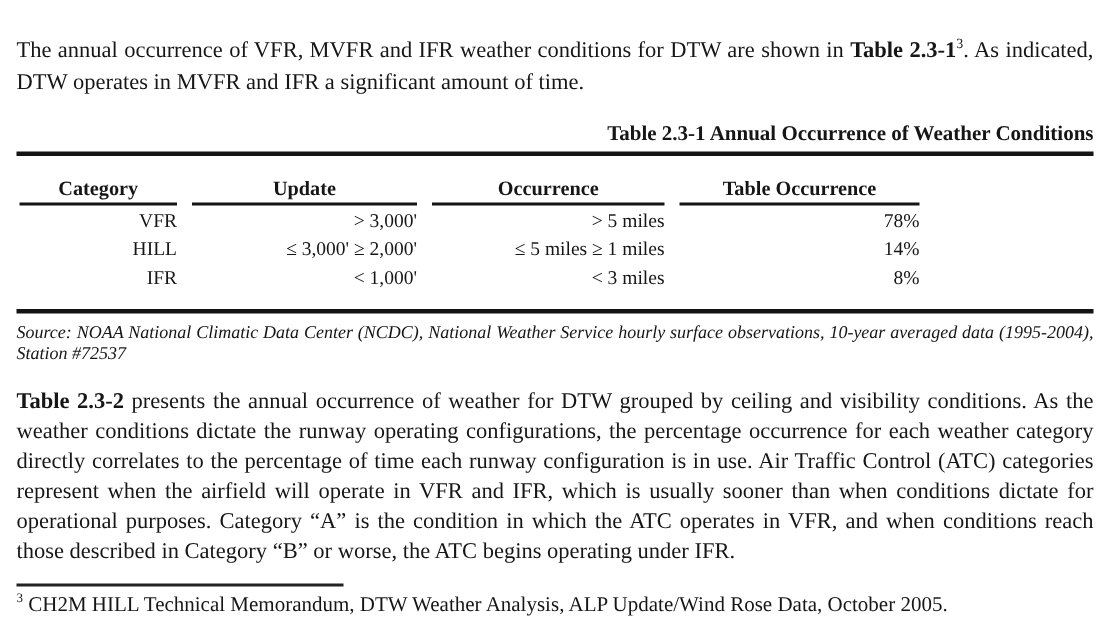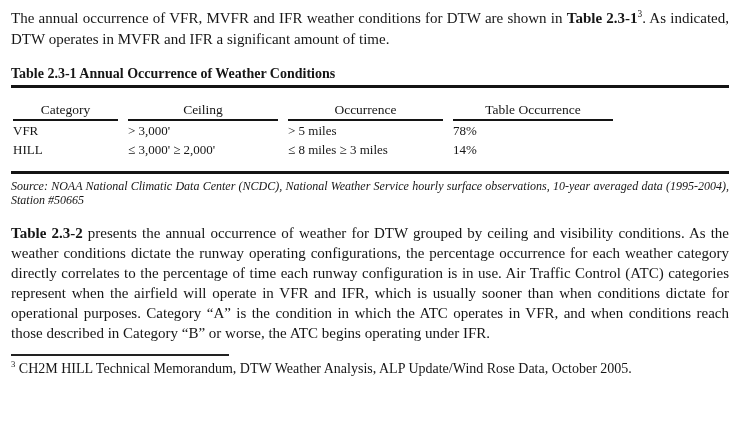--- a/index.html
+++ b/index.html
@@ -3,60 +3,61 @@
 <meta charset="utf-8">
 <style>
   * { margin: 0; padding: 0; box-sizing: border-box; }
   html, body {
     width: 740px; height: 422px;
     background: #ffffff;
     font-family: "Liberation Serif", serif;
     color: #161616;
     overflow: hidden;
   }
-  .page { width: 740px; height: 306px; padding: 8px 11px 0 11px; }
+  .page { width: 740px; height: 306px; padding: 24px 11px 0 11px; }
 
   .para {
     font-size: 15px;
     line-height: 21px;
     text-align: justify;
   }
   .para b { font-weight: bold; }
   sup { font-size: 0.62em; vertical-align: super; line-height: 0; }
 
   .caption {
     font-size: 14px;
     font-weight: bold;
     margin-top: 16px;
+    text-align: right;
   }
   .thick-rule {
     height: 3px;
     background: #141414;
     margin-top: 3px;
   }
   .thick-rule.below-table { margin-top: 12px; }
 
   table.wx-table {
     table-layout: fixed;
     border-collapse: separate;
     border-spacing: 10px 0;
     margin: 10px 0 0 -8px;
   }
   table.wx-table th {
     font-size: 13.5px;
-    font-weight: normal;
+    font-weight: bold;
     text-align: center;
     vertical-align: bottom;
     height: 23px;
     padding-bottom: 1px;
     border-bottom: 2px solid #141414;
   }
   table.wx-table td {
     font-size: 13px;
-    text-align: left;
+    text-align: right;
     vertical-align: middle;
     height: 19px;
   }
 
   .source {
     font-style: italic;
     font-size: 12px;
     line-height: 14px;
     margin-top: 5px;
     text-align: justify;
@@ -92,43 +93,49 @@
   <table class="wx-table">
     <colgroup>
       <col style="width:105px">
       <col style="width:150px">
       <col style="width:155px">
       <col style="width:160px">
     </colgroup>
     <thead>
       <tr>
         <th>Category</th>
-        <th>Ceiling</th>
+        <th>Update</th>
         <th>Occurrence</th>
         <th>Table Occurrence</th>
       </tr>
     </thead>
     <tbody>
       <tr>
         <td>VFR</td>
         <td>&gt; 3,000'</td>
         <td>&gt; 5 miles</td>
         <td>78%</td>
       </tr>
       <tr>
         <td>HILL</td>
         <td>≤ 3,000' ≥ 2,000'</td>
-        <td>≤ 8 miles ≥ 3 miles</td>
+        <td>≤ 5 miles ≥ 1 miles</td>
         <td>14%</td>
+      </tr>
+      <tr>
+        <td>IFR</td>
+        <td>&lt; 1,000'</td>
+        <td>&lt; 3 miles</td>
+        <td>8%</td>
       </tr>
     </tbody>
   </table>
 
   <div class="thick-rule below-table"></div>
 
-  <p class="source">Source:  NOAA National Climatic Data Center (NCDC), National Weather Service hourly surface observations, 10-year averaged data (1995-2004), Station #50665</p>
+  <p class="source">Source:  NOAA National Climatic Data Center (NCDC), National Weather Service hourly surface observations, 10-year averaged data (1995-2004), Station #72537</p>
 
   <p class="para body2"><b>Table 2.3-2</b><span> presents the annual occurrence of weather for DTW grouped by ceiling and visibility conditions.  As the weather conditions dictate the runway operating configurations, the percentage occurrence for each weather category directly correlates to the percentage of time each runway configuration is in use.  Air Traffic Control (ATC) categories represent when the airfield will operate in VFR and IFR, which is usually sooner than when conditions dictate for operational purposes.  Category “A” is the condition in which the ATC operates in VFR, and when conditions reach those described in Category “B” or worse, the ATC begins operating under IFR.</span></p>
 
   <div class="fn-rule"></div>
   <p class="footnote"><sup>3</sup><span> CH2M HILL Technical Memorandum, DTW Weather Analysis, ALP Update/Wind Rose Data, October 2005.</span></p>
 
 </div>
 
 </body></html>

